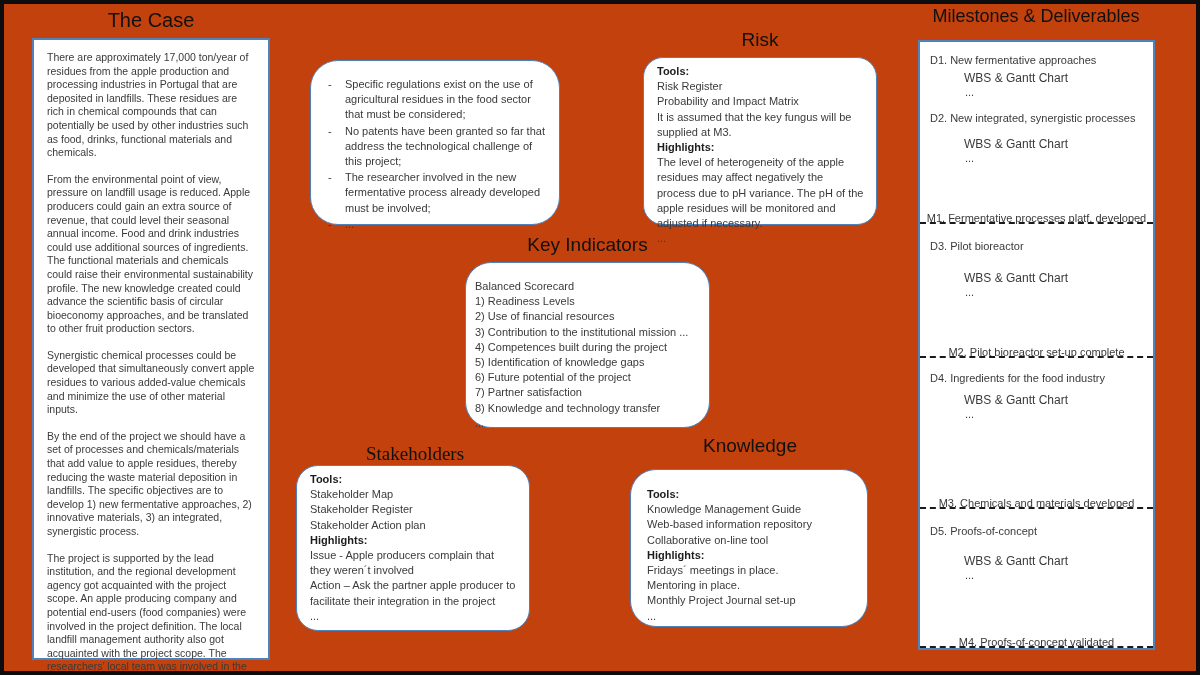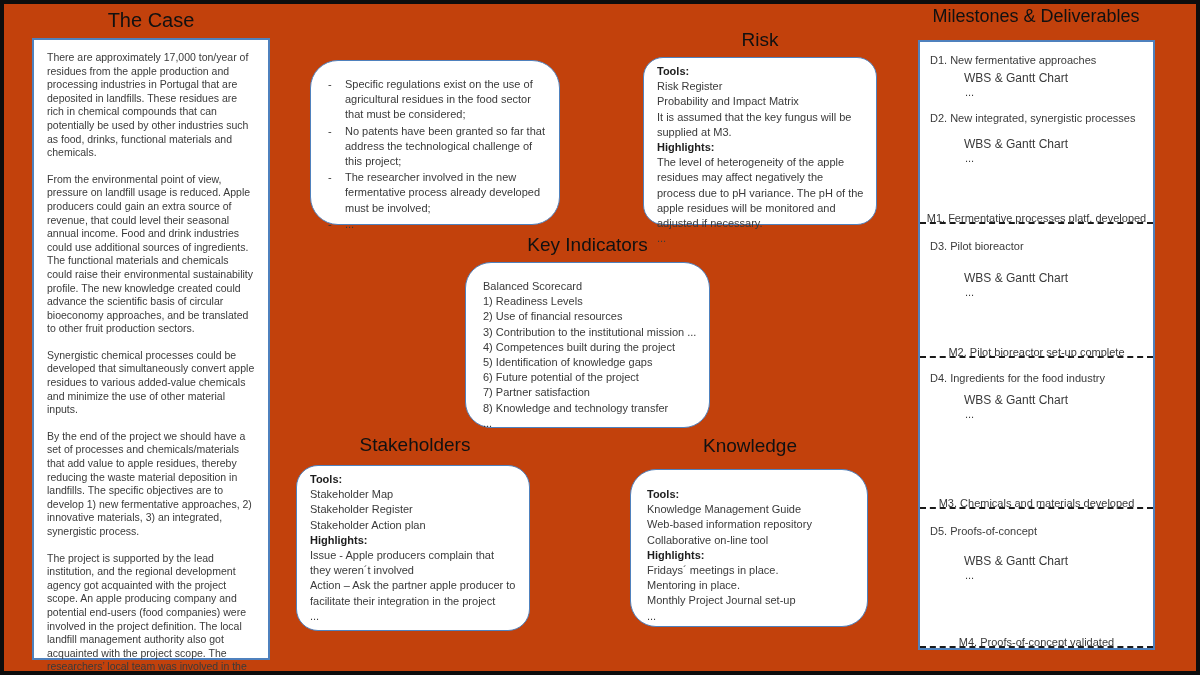--- a/index.html
+++ b/index.html
@@ -7,37 +7,37 @@
     position:relative;width:1200px;height:675px;box-sizing:border-box;
     background:#c2410c;border:4px solid #0d0d0d;overflow:hidden;
     font-family:"Liberation Sans", sans-serif;color:#3a3a3a;
   }
   .sec-title{position:absolute;text-align:center;color:#111111;font-size:19px;line-height:1.1;}
   .big-title{font-size:18px;}
   .case-title{left:28px;top:5px;width:238px;font-size:20px;}
   .ctx-title{left:306px;top:26px;width:250px;}
   .risk-title{left:639px;top:26px;width:234px;}
   .ki-title{left:461px;top:231px;width:245px;}
-  .st-title{left:292px;top:431px;width:238px;}
+  .st-title{left:292px;top:440px;width:238px;font-family:Liberation Serif, serif;}
   .kn-title{left:626px;top:432px;width:240px;}
   .ms-title{left:904px;top:3px;width:256px;}
 
   .panel{position:absolute;box-sizing:border-box;background:#ffffff;}
   .case-box{
     left:28px;top:34px;width:238px;height:622px;
     border:2px solid #4f81bd;padding:11px 13px;
     font-size:10.5px;line-height:13.6px;
   }
   .case-box p{margin:0 0 13px 0;}
   .case-box p:last-child{margin-bottom:0;}
 
   .rbox{border:1.5px solid #4f81bd;font-size:11px;line-height:15.2px;}
   .ctx-box{left:306px;top:56px;width:250px;height:165px;border-radius:28px;padding:16px 12px 6px 16px;}
   .risk-box{left:639px;top:53px;width:234px;height:168px;border-radius:20px;padding:6px 12px 0 13px;}
-  .ki-box{left:461px;top:258px;width:245px;height:166px;border-radius:26px;padding:16px 10px 0 17px;}
+  .ki-box{left:461px;top:258px;width:245px;height:166px;border-radius:26px;padding:16px 10px 0 9px;}
   .st-box{left:292px;top:461px;width:234px;height:166px;border-radius:22px;padding:6px 12px 0 13px;}
   .kn-box{left:626px;top:465px;width:238px;height:158px;border-radius:26px;padding:17px 12px 0 16px;}
 
   .ctx-item{display:flex;margin-bottom:1px;}
   .ctx-item .dash{flex:none;width:17px;padding-left:1px;}
 
   .b{font-weight:bold;color:#1d1d1d;}
 
   .ms-box{
     left:914px;top:36px;width:237px;height:610px;

